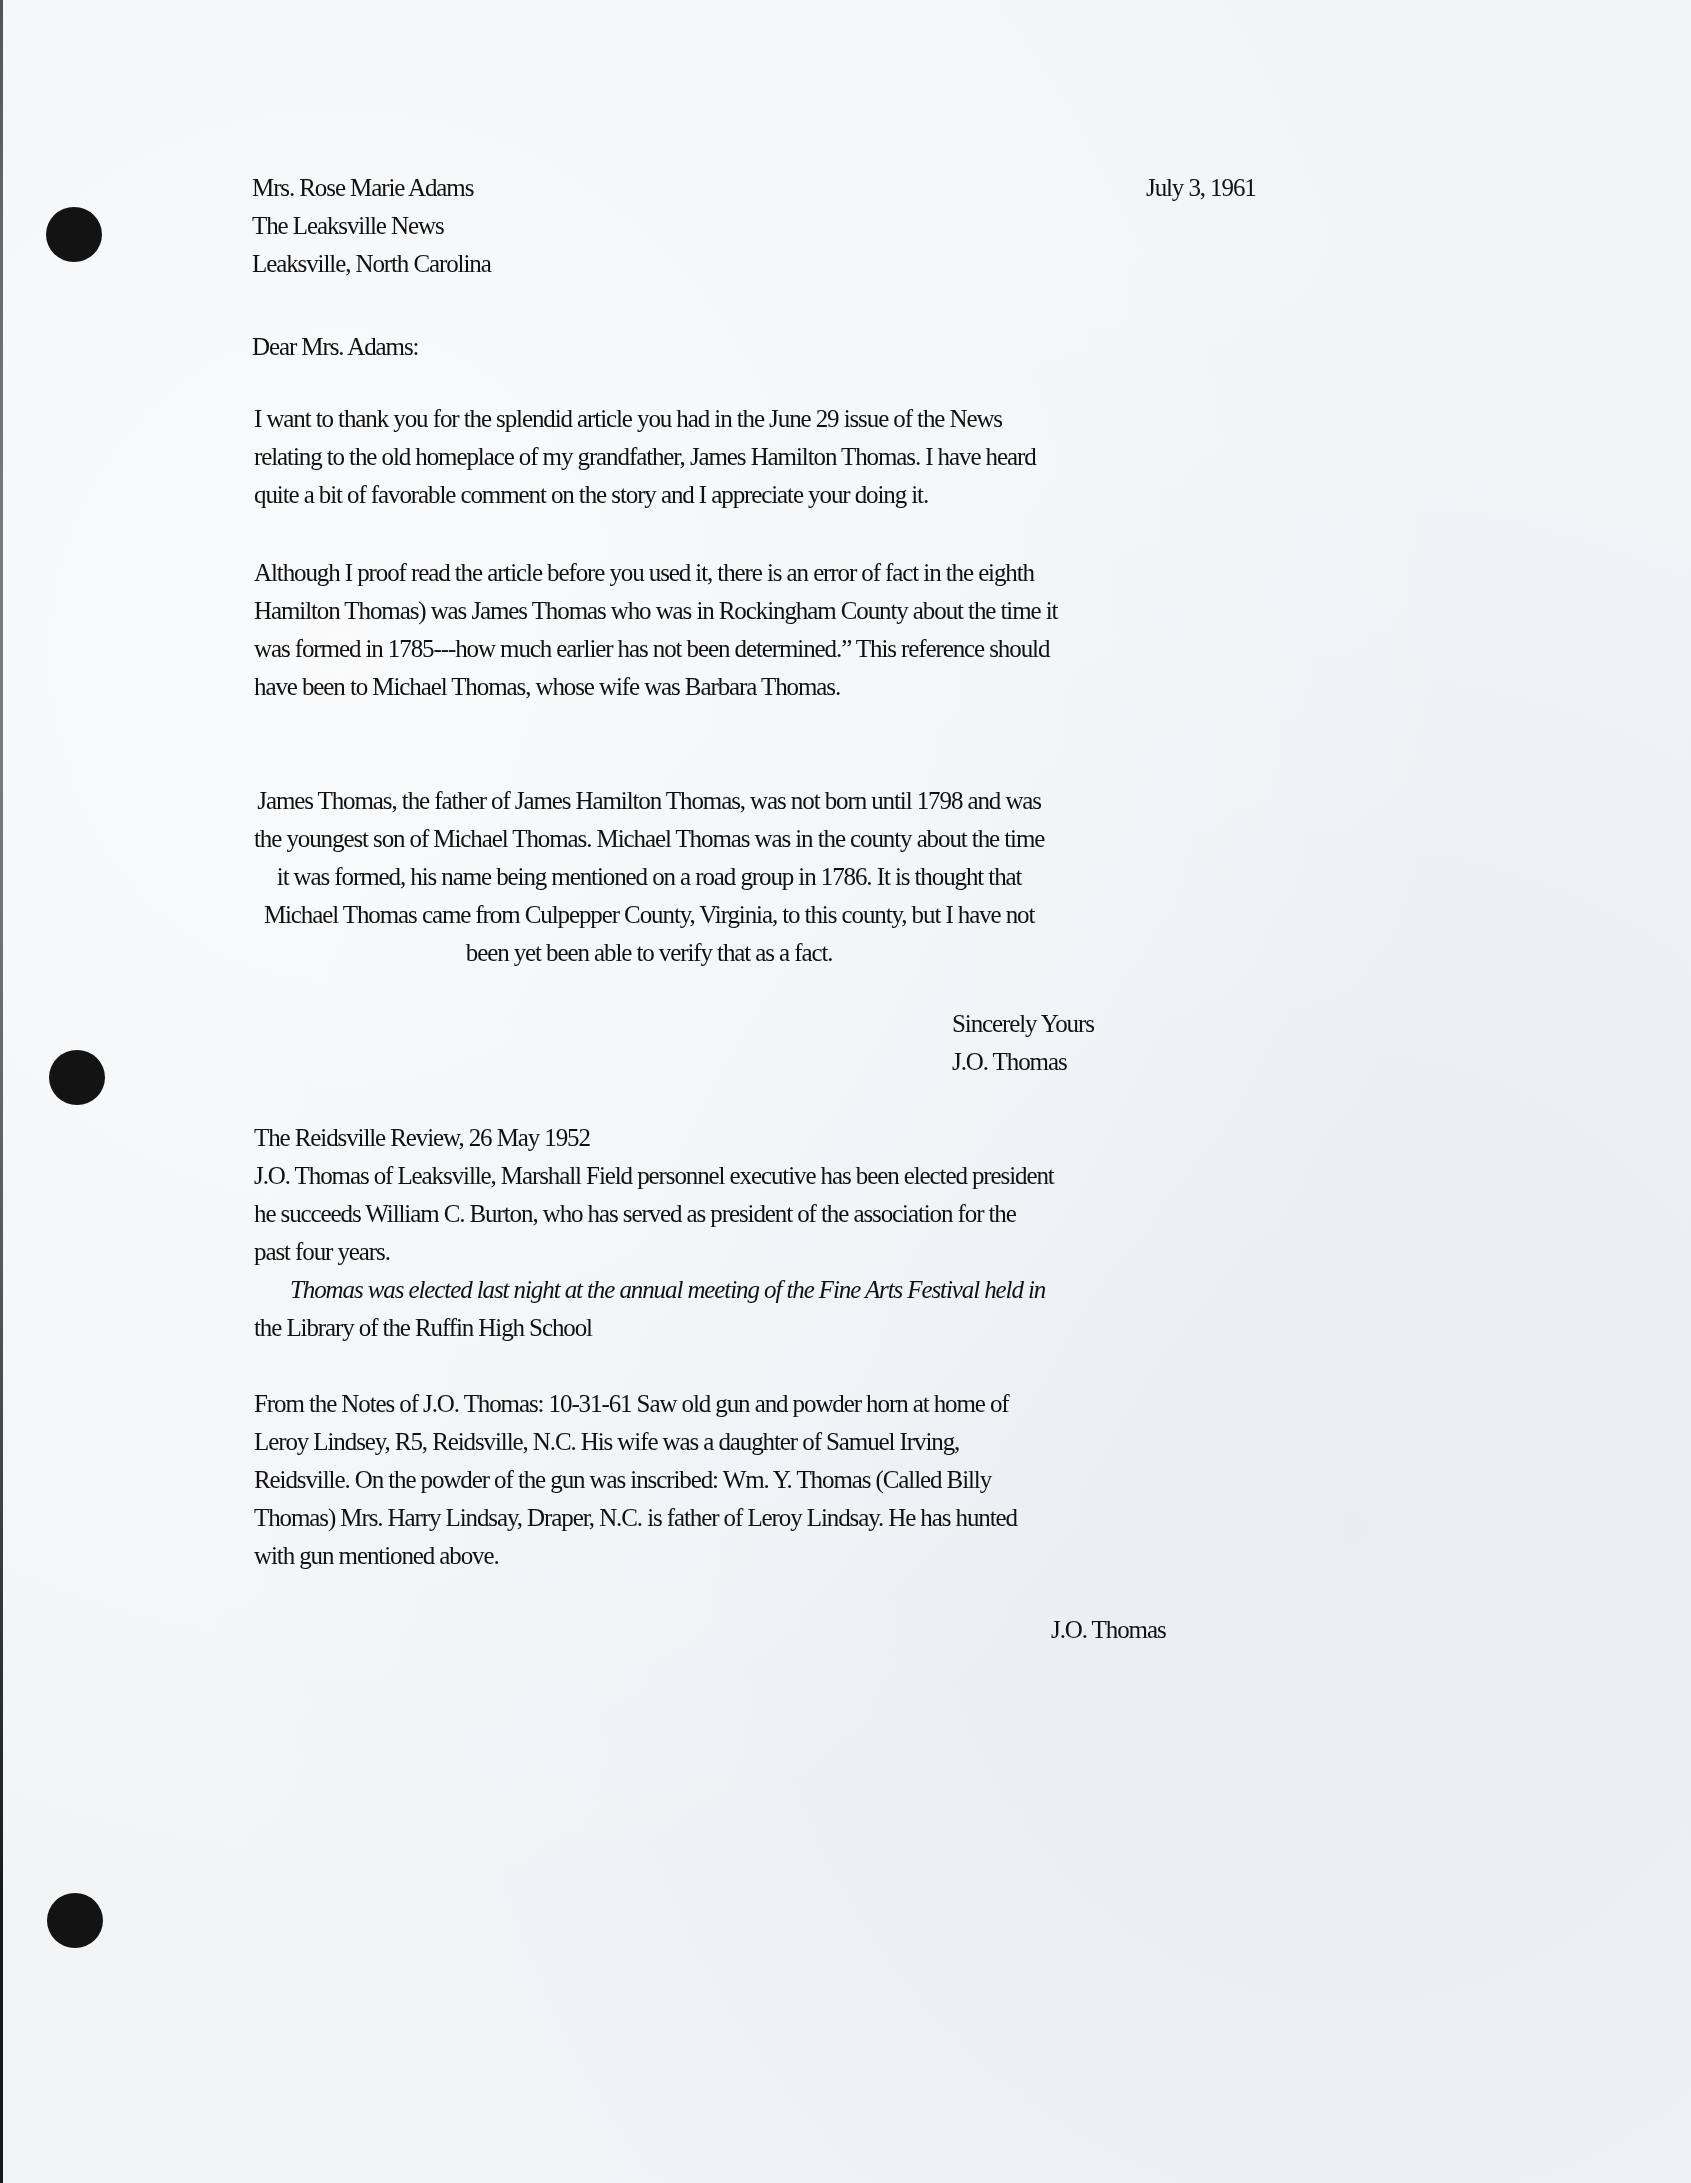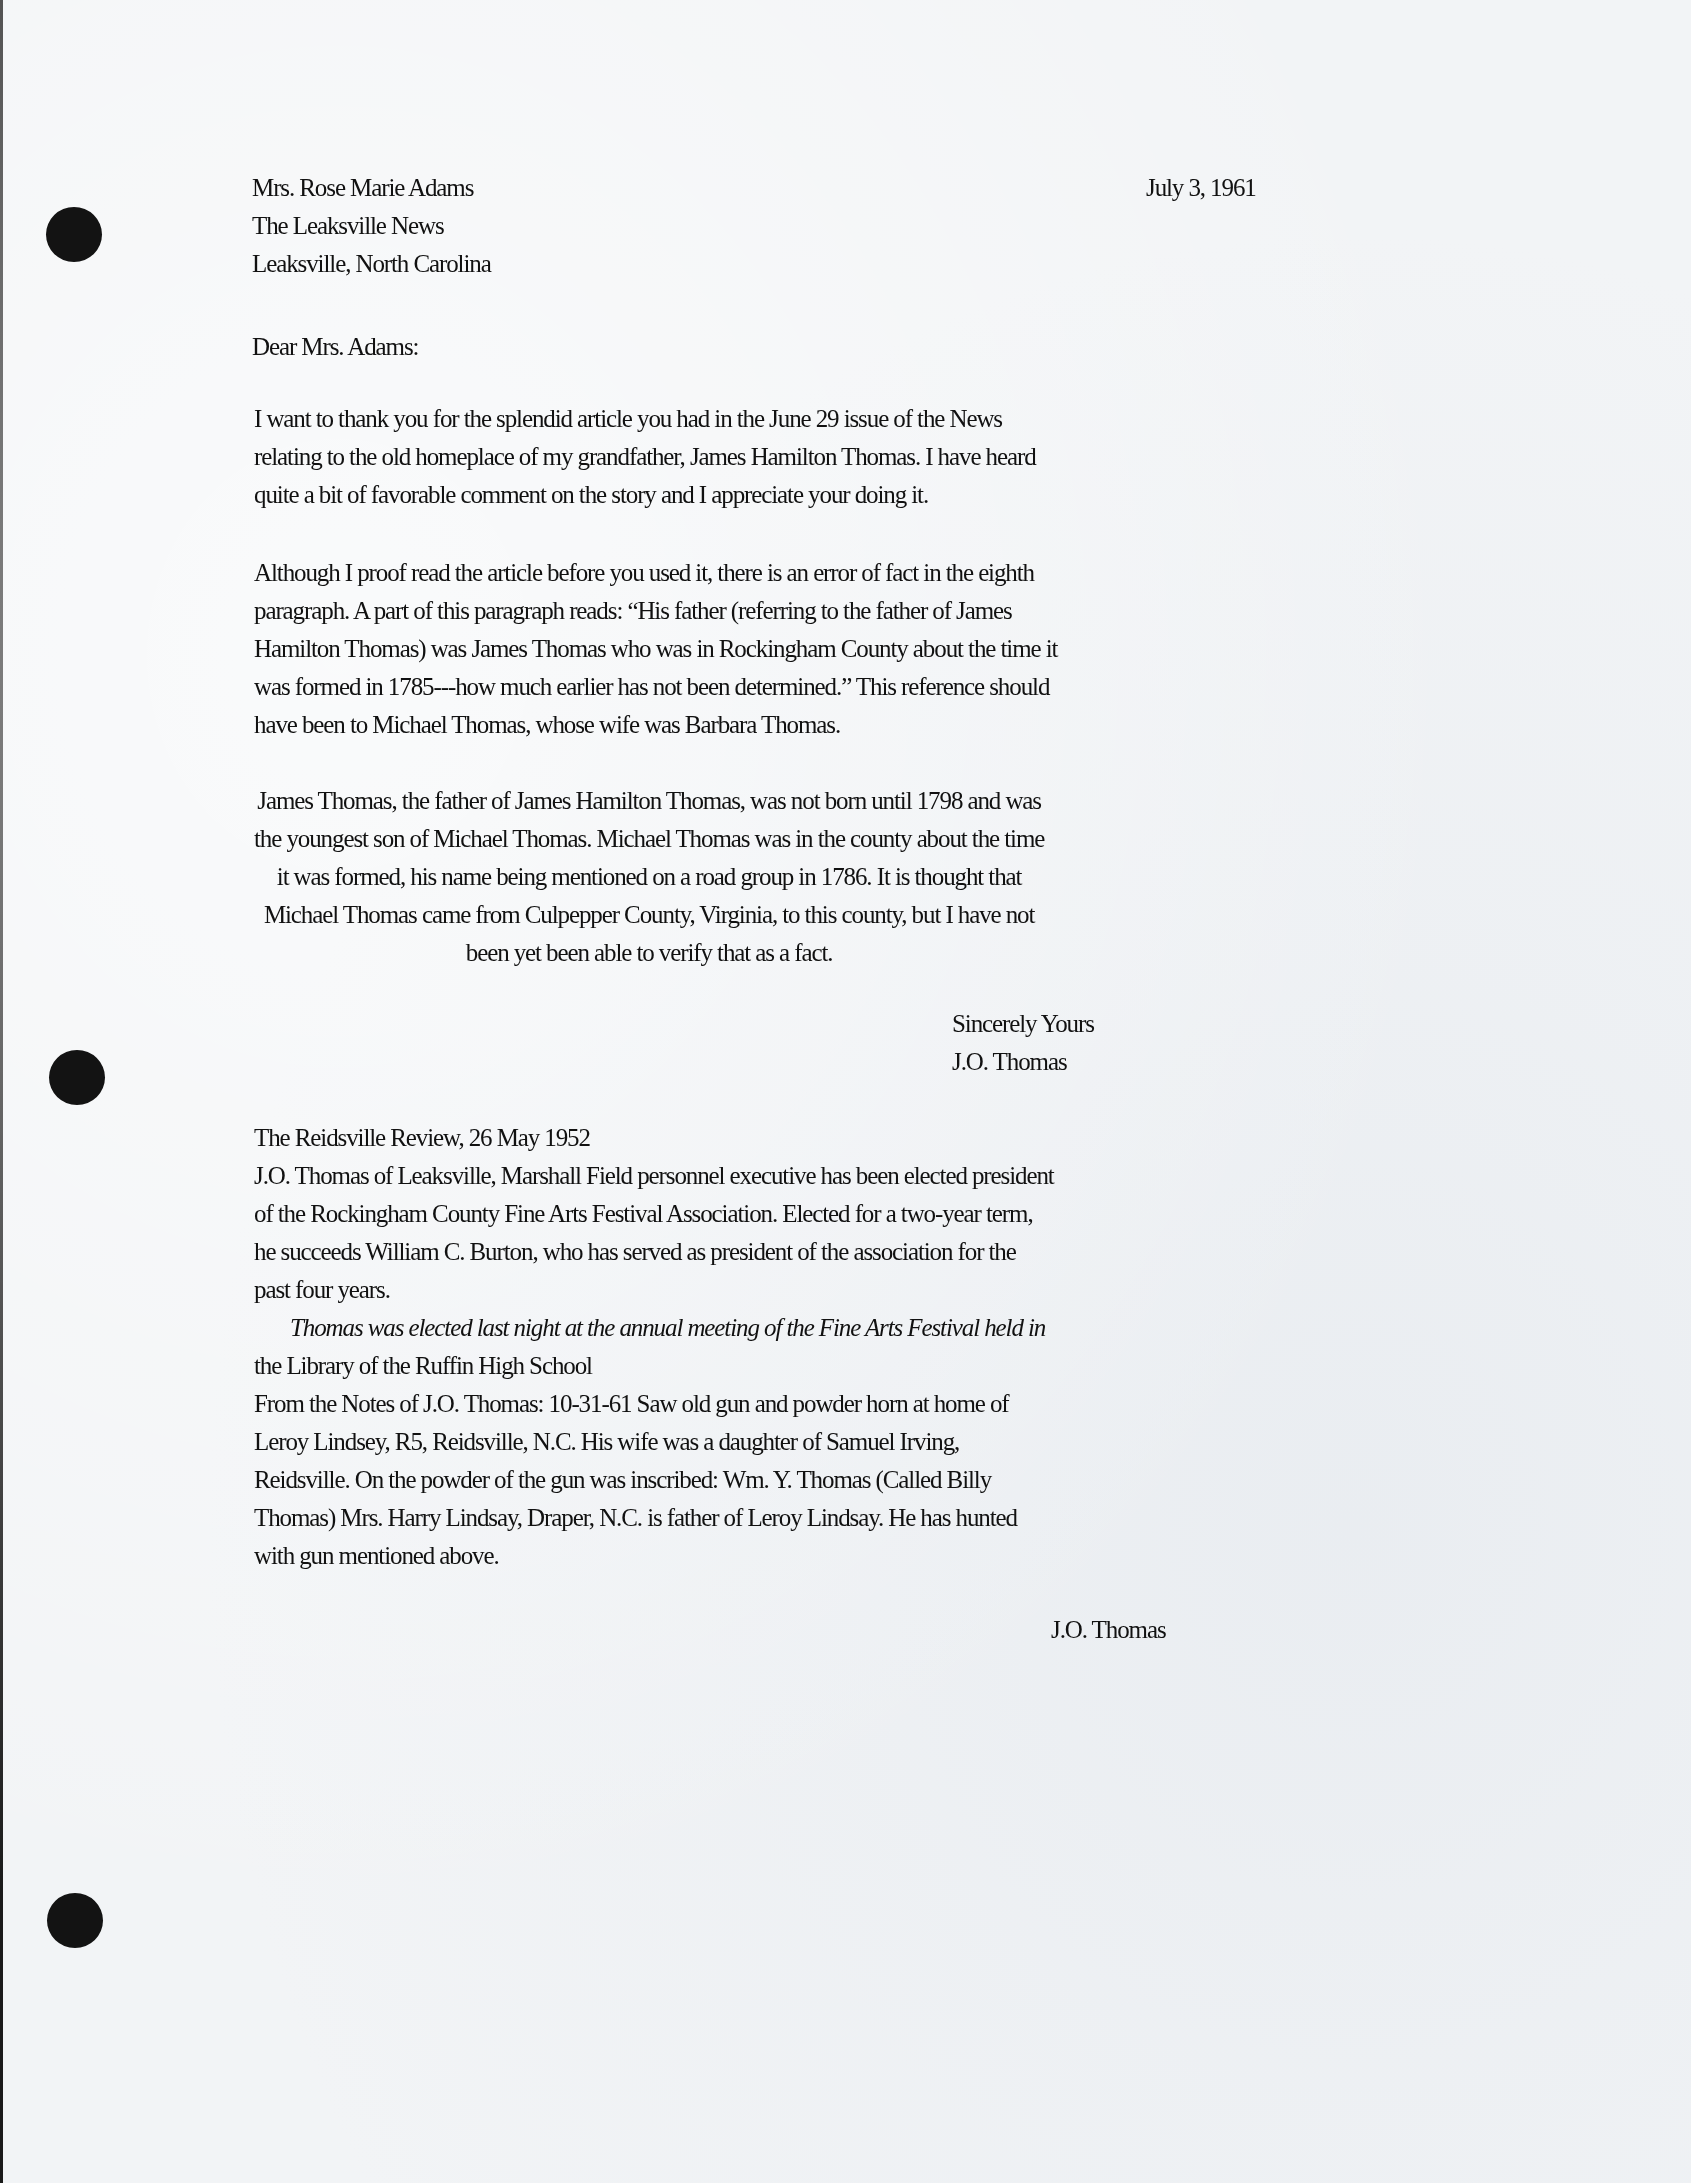--- a/index.html
+++ b/index.html
@@ -74,21 +74,20 @@
 <div class="text salutation">Dear Mrs. Adams:</div>
 
 <div class="text para-1">
   <span class="line">I want to thank you for the splendid article you had in the June 29 issue of the News</span>
   <span class="line">relating to the old homeplace of my grandfather, James Hamilton Thomas.  I have heard</span>
   <span class="line">quite a bit of favorable comment on the story and I appreciate your doing it.</span>
 </div>
 
 <div class="text para-2">
   <span class="line">Although I proof read the article before you used it, there is an error of fact in the eighth</span>
-  <span class="line">paragraph.  A part of this paragraph reads: “His father (referring to the father of James</span>
   <span class="line">Hamilton Thomas) was James Thomas who was in Rockingham County about the time it</span>
   <span class="line">was formed in 1785---how much earlier has not been determined.”  This reference should</span>
   <span class="line">have been to Michael Thomas, whose wife was Barbara Thomas.</span>
 </div>
 
 <div class="text para-3">
   <span class="line">James Thomas, the father of James Hamilton Thomas, was not born until 1798 and was</span>
   <span class="line">the youngest son of Michael Thomas.  Michael Thomas was in the county about the time</span>
   <span class="line">it was formed, his name being mentioned on a road group in 1786.  It is thought that</span>
   <span class="line">Michael Thomas came from Culpepper County, Virginia, to this county, but I have not</span>
@@ -97,21 +96,20 @@
 
 <div class="text closing">
   <span class="line">Sincerely Yours</span>
   <span class="line">J.O. Thomas</span>
 </div>
 
 <div class="text clipping-title">The Reidsville Review, 26 May 1952</div>
 
 <div class="text clipping-body">
   <span class="line">J.O. Thomas of Leaksville, Marshall Field personnel executive has been elected president</span>
-  <span class="line">of the Rockingham County Fine Arts Festival Association.  Elected for a two-year term,</span>
   <span class="line">he succeeds William C. Burton, who has served as president of the association for the</span>
   <span class="line">past four years.</span>
   <span class="line clipping-indent">Thomas was elected last night at the annual meeting of the Fine Arts Festival held in</span>
   <span class="line">the Library of the Ruffin High School</span>
 </div>
 
 <div class="text notes">
   <span class="line">From the Notes of J.O. Thomas:  10-31-61   Saw old gun and powder horn at home of</span>
   <span class="line">Leroy Lindsey, R5, Reidsville, N.C.  His wife was a daughter of Samuel Irving,</span>
   <span class="line">Reidsville.  On the powder of the gun was inscribed: Wm. Y. Thomas (Called Billy</span>

